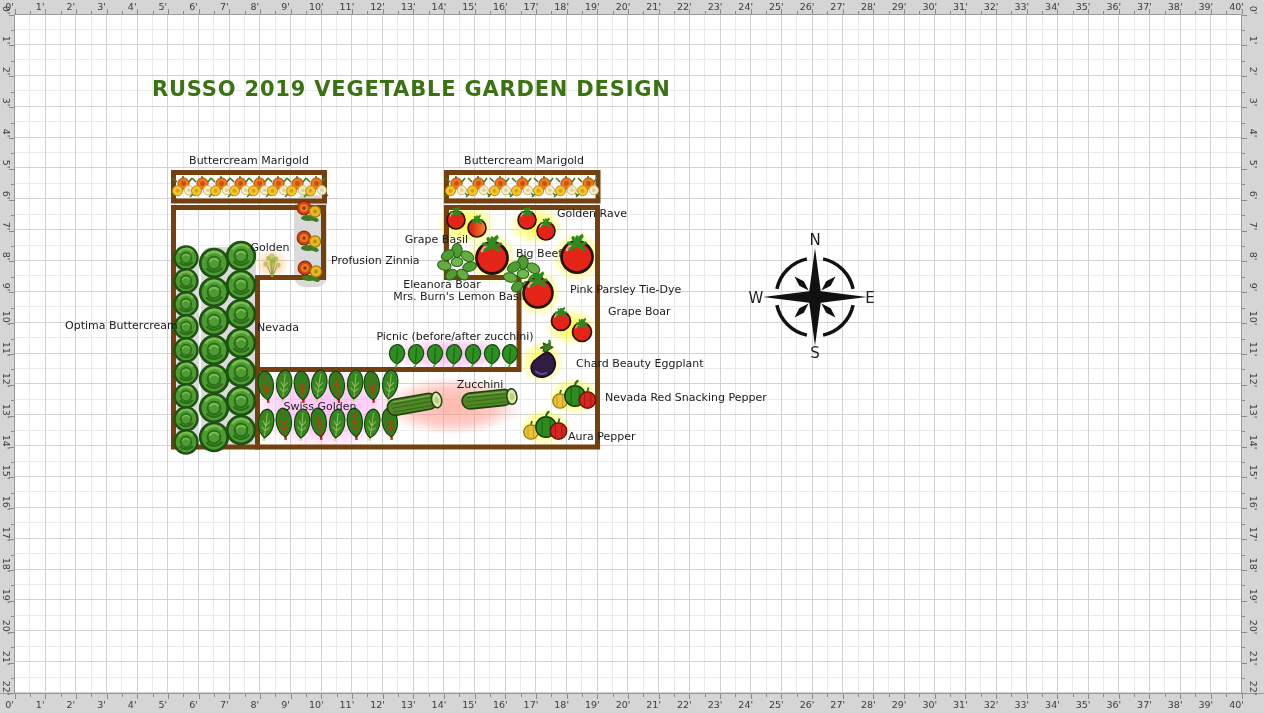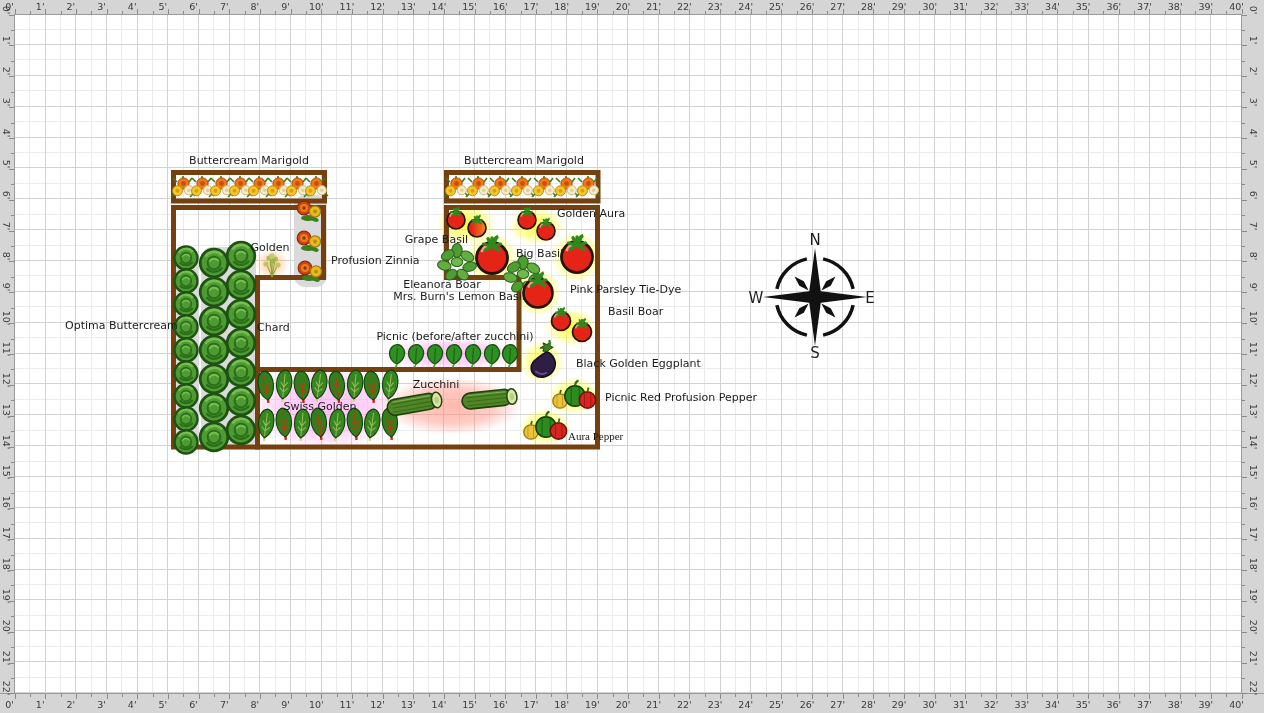--- a/index.html
+++ b/index.html
@@ -281,38 +281,39 @@
         <text x="815" y="240" text-anchor="middle" dominant-baseline="middle" class="compass-letter">N</text>
         <text x="815" y="353" text-anchor="middle" dominant-baseline="middle" class="compass-letter">S</text>
         <text x="756" y="298" text-anchor="middle" dominant-baseline="middle" class="compass-letter">W</text>
         <text x="870" y="298" text-anchor="middle" dominant-baseline="middle" class="compass-letter">E</text>
       </g>
   </svg>
 
   <div id="labels">
       <div class="plant-label c" style="left: 249px; top: 160px;">Buttercream Marigold</div>
       <div class="plant-label c" style="left: 524px; top: 160px;">Buttercream Marigold</div>
-      <div class="plant-label l" style="left: 557px; top: 213px;">Golden Aura</div>
+      <div class="plant-label l" style="left: 557px; top: 213px;">Golden Rave</div>
       <div class="plant-label r" style="left: 468px; top: 239px;">Grape Basil</div>
-      <div class="plant-label l" style="left: 516px; top: 253px;">Big Basil</div>
+      <div class="plant-label l" style="left: 516px; top: 253px;">Big Beef</div>
       <div class="plant-label c" style="left: 270px; top: 247px;">Golden</div>
       <div class="plant-label l" style="left: 331px; top: 260px;">Profusion Zinnia</div>
       <div class="plant-label c" style="left: 442px; top: 284px;">Eleanora Boar</div>
       <div class="plant-label c" style="left: 459px; top: 296px;">Mrs. Burn's Lemon Basil</div>
       <div class="plant-label l" style="left: 570px; top: 289px;">Pink Parsley Tie-Dye</div>
-      <div class="plant-label l" style="left: 608px; top: 311px;">Basil Boar</div>
+      <div class="plant-label l" style="left: 608px; top: 311px;">Grape Boar</div>
       <div class="plant-label l" style="left: 65px; top: 325px;">Optima Buttercream</div>
-      <div class="plant-label l" style="left: 257px; top: 327px;">Chard</div>
+      <div class="plant-label l" style="left: 257px; top: 327px;">Nevada</div>
       <div class="plant-label c" style="left: 455px; top: 336px;">Picnic (before/after zucchini)</div>
-      <div class="plant-label c" style="left: 436px; top: 384px;">Zucchini</div>
+      <div class="plant-label c" style="left: 480px; top: 384px;">Zucchini</div>
       <div class="plant-label c" style="left: 320px; top: 406px;">Swiss Golden</div>
-      <div class="plant-label l" style="left: 576px; top: 363px;">Black Golden Eggplant</div>
-      <div class="plant-label l" style="left: 605px; top: 397px;">Picnic Red Profusion Pepper</div>
-      <div class="plant-label l" style="left: 568px; top: 436px; font-family: Liberation Serif, serif;">Aura Pepper</div>
+      <div class="plant-label l" style="left: 576px; top: 363px;">Chard Beauty Eggplant</div>
+      <div class="plant-label l" style="left: 605px; top: 397px;">Nevada Red Snacking Pepper</div>
+      <div class="plant-label l" style="left: 568px; top: 436px;">Aura Pepper</div>
     </div>
+  <div id="plan-title">RUSSO 2019 VEGETABLE GARDEN DESIGN</div>
 
   <div id="ruler-top" class="band">
       <span class="rlab" style="left: 9.5px; top: 1px;">0'</span>
       <span class="rlab" style="left: 40.175px; top: 1px;">1'</span>
       <span class="rlab" style="left: 70.85px; top: 1px;">2'</span>
       <span class="rlab" style="left: 101.525px; top: 1px;">3'</span>
       <span class="rlab" style="left: 132.2px; top: 1px;">4'</span>
       <span class="rlab" style="left: 162.875px; top: 1px;">5'</span>
       <span class="rlab" style="left: 193.55px; top: 1px;">6'</span>
       <span class="rlab" style="left: 224.225px; top: 1px;">7'</span>

